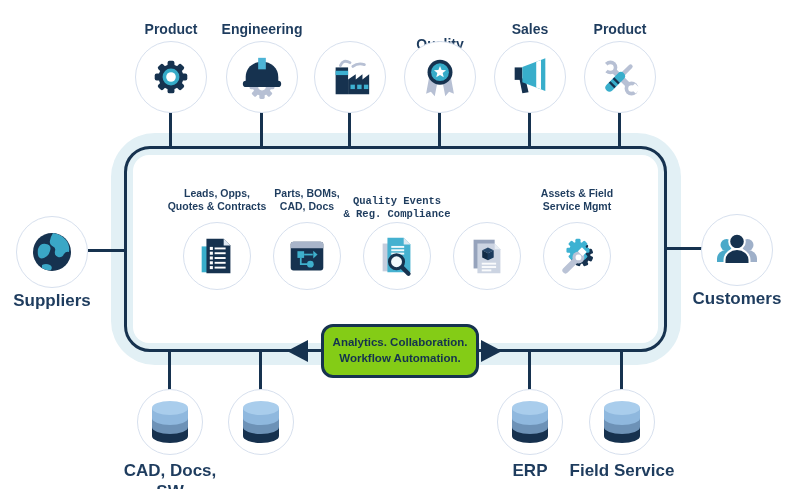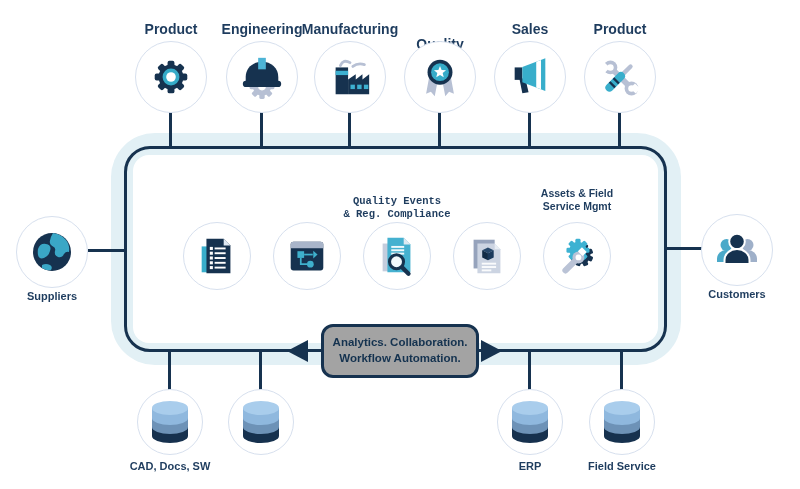--- a/index.html
+++ b/index.html
@@ -4,33 +4,33 @@
 <style>
   html,body{margin:0;padding:0;background:#ffffff;}
   .canvas{
     position:relative;width:800px;height:489px;background:#ffffff;overflow:hidden;
     font-family:"Liberation Sans","DejaVu Sans",sans-serif;color:#1e3c5e;
   }
   .abs{position:absolute;}
   .lbl{font-weight:700;text-align:center;color:#1e3c5e;line-height:1.25;white-space:pre-line;}
   .lbl-top{font-size:14px;}
   .lbl-mid{font-size:10.5px;}
-  .lbl-bot{font-size:11px;}
+  .lbl-bot{font-size:17px;}
   .node-circle{
     background:#ffffff;border:1px solid #d7e0ee;border-radius:50%;
     display:flex;align-items:center;justify-content:center;box-sizing:border-box;
   }
   .vline,.hline{background:#16324f;}
   .band{background:#e2f0f5;border-radius:44px;}
   .frame{
     border:3px solid #16324f;border-radius:26px;background:#e2f0f5;box-sizing:border-box;
   }
   .inner-white{background:#ffffff;border-radius:16px;}
   .banner{
-    background:#a3a3a3;border:3px solid #16324f;border-radius:12px;box-sizing:border-box;
+    background:#84cc16;border:3px solid #16324f;border-radius:12px;box-sizing:border-box;
     display:flex;align-items:center;justify-content:center;text-align:center;
     font-weight:700;font-size:11.5px;color:#14324f;line-height:1.35;white-space:pre-line;z-index:6;
   }
   .arrow-left{width:0;height:0;border-top:11px solid transparent;border-bottom:11px solid transparent;border-right:21px solid #16324f;z-index:5;}
   .arrow-right{width:0;height:0;border-top:11px solid transparent;border-bottom:11px solid transparent;border-left:21px solid #16324f;z-index:5;}
   svg{display:block;}
 </style>
 </head>
 <body>
 
@@ -51,21 +51,20 @@
   <div class="abs frame" style="left:124px;top:146px;width:543px;height:206px;"></div>
   <div class="abs inner-white" style="left:133px;top:155px;width:525px;height:188px;"></div>
 
   <div class="abs vline" style="left:168px;top:351px;width:3px;height:39px;"></div>
   <div class="abs vline" style="left:259px;top:351px;width:3px;height:39px;"></div>
   <div class="abs vline" style="left:528px;top:351px;width:3px;height:39px;"></div>
   <div class="abs vline" style="left:620px;top:351px;width:3px;height:39px;"></div>
 
   <div class="abs lbl lbl-top" style="left:111px;top:21px;width:120px;">Product</div>
   <div class="abs lbl lbl-top" style="left:202px;top:21px;width:120px;">Engineering</div>
-  <div class="abs lbl lbl-top" style="left:290px;top:21px;width:120px;">Manufacturing</div>
   <div class="abs lbl lbl-top" style="left:380px;top:36px;width:120px;">Quality</div>
   <div class="abs lbl lbl-top" style="left:470px;top:21px;width:120px;">Sales</div>
   <div class="abs lbl lbl-top" style="left:560px;top:21px;width:120px;">Product</div>
 
   <div class="abs node-circle" style="left:135px;top:41px;width:72px;height:72px;">
     <svg width="46" height="46" viewBox="0 0 48 48">
       <g fill="#16324f">
         <rect x="20.4" y="7" width="7.2" height="34" rx="2"></rect>
         <rect x="20.4" y="7" width="7.2" height="34" rx="2" transform="rotate(45 24 24)"></rect>
         <rect x="20.4" y="7" width="7.2" height="34" rx="2" transform="rotate(90 24 24)"></rect>
@@ -134,20 +133,24 @@
       <circle cx="36" cy="36" r="7.2" fill="#b7c0d4"></circle>
       <circle cx="36" cy="36" r="3.4" fill="#ffffff"></circle>
       <rect x="36" y="32.5" width="8" height="7" fill="#ffffff" transform="rotate(45 40 36)"></rect>
       <line x1="35" y1="13" x2="27" y2="21" stroke="#b7c0d4" stroke-width="4.5" stroke-linecap="round"></line>
       <line x1="25" y1="23" x2="13" y2="35" stroke="#38aecb" stroke-width="8.5" stroke-linecap="round"></line>
       <line x1="17.2" y1="25.2" x2="22.8" y2="30.8" stroke="#16324f" stroke-width="2.4"></line>
       <line x1="13.2" y1="29.2" x2="18.8" y2="34.8" stroke="#16324f" stroke-width="2.4"></line>
     </svg>
   </div>
 
+  <div class="abs lbl lbl-mid" style="left:162px;top:187px;width:110px;">Leads, Opps,
+Quotes &amp; Contracts</div>
+  <div class="abs lbl lbl-mid" style="left:252px;top:187px;width:110px;">Parts, BOMs,
+CAD, Docs</div>
   <div class="abs lbl lbl-mid" style="left:342px;top:195px;width:110px;font-family:Liberation Mono, monospace;">Quality Events
 &amp; Reg. Compliance</div>
   <div class="abs lbl lbl-mid" style="left:522px;top:187px;width:110px;">Assets &amp; Field
 Service Mgmt</div>
 
   <div class="abs node-circle" style="left:183px;top:222px;width:68px;height:68px;">
     <svg width="46" height="46" viewBox="0 0 48 48">
       <rect x="8" y="14" width="22" height="27" fill="#38aecb"></rect>
       <path d="M13,6 h18 l7,7 v29 h-25 z" fill="#16324f"></path>
       <polygon points="31,6 38,13 31,13" fill="#dfe8f2"></polygon>

